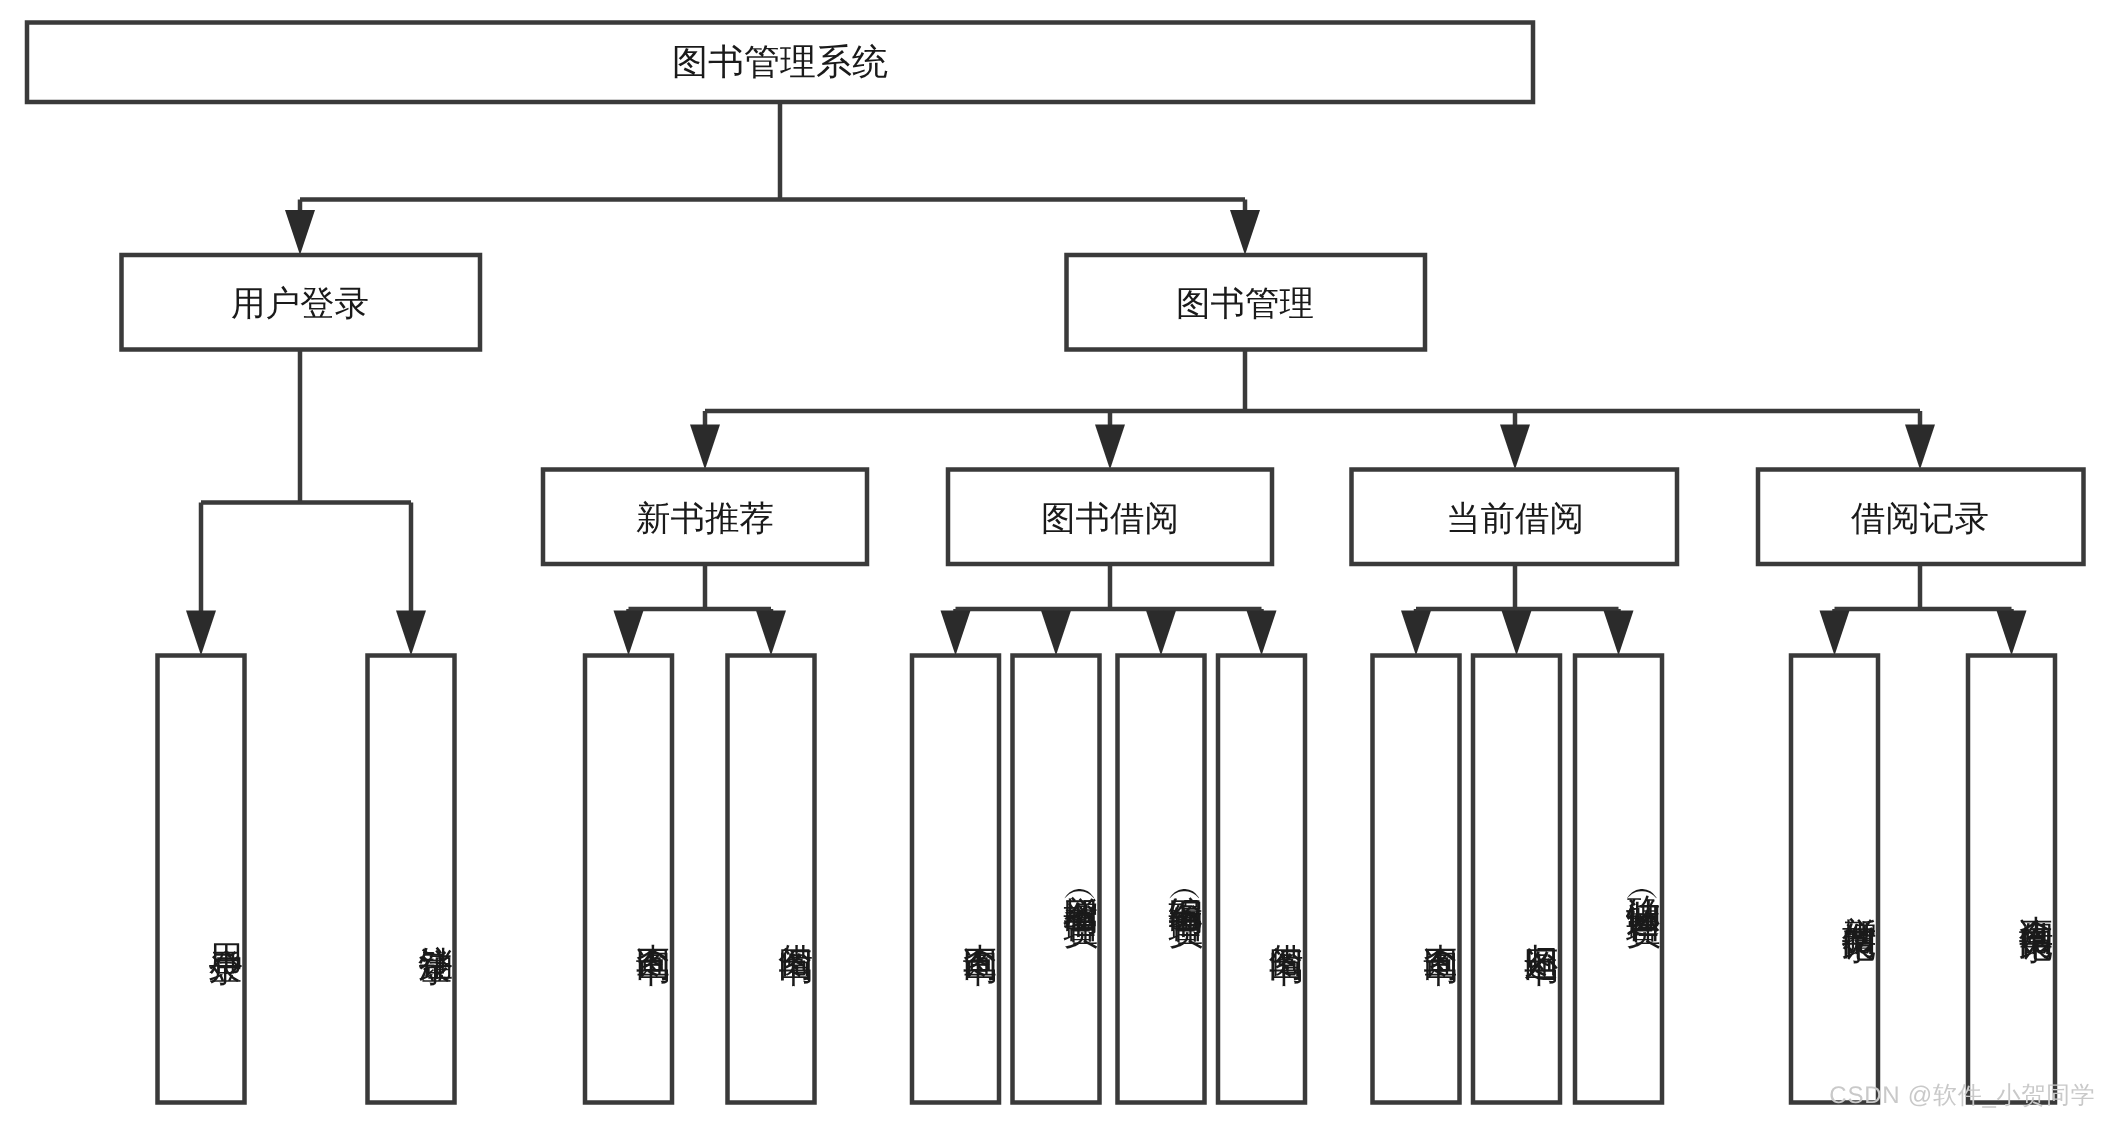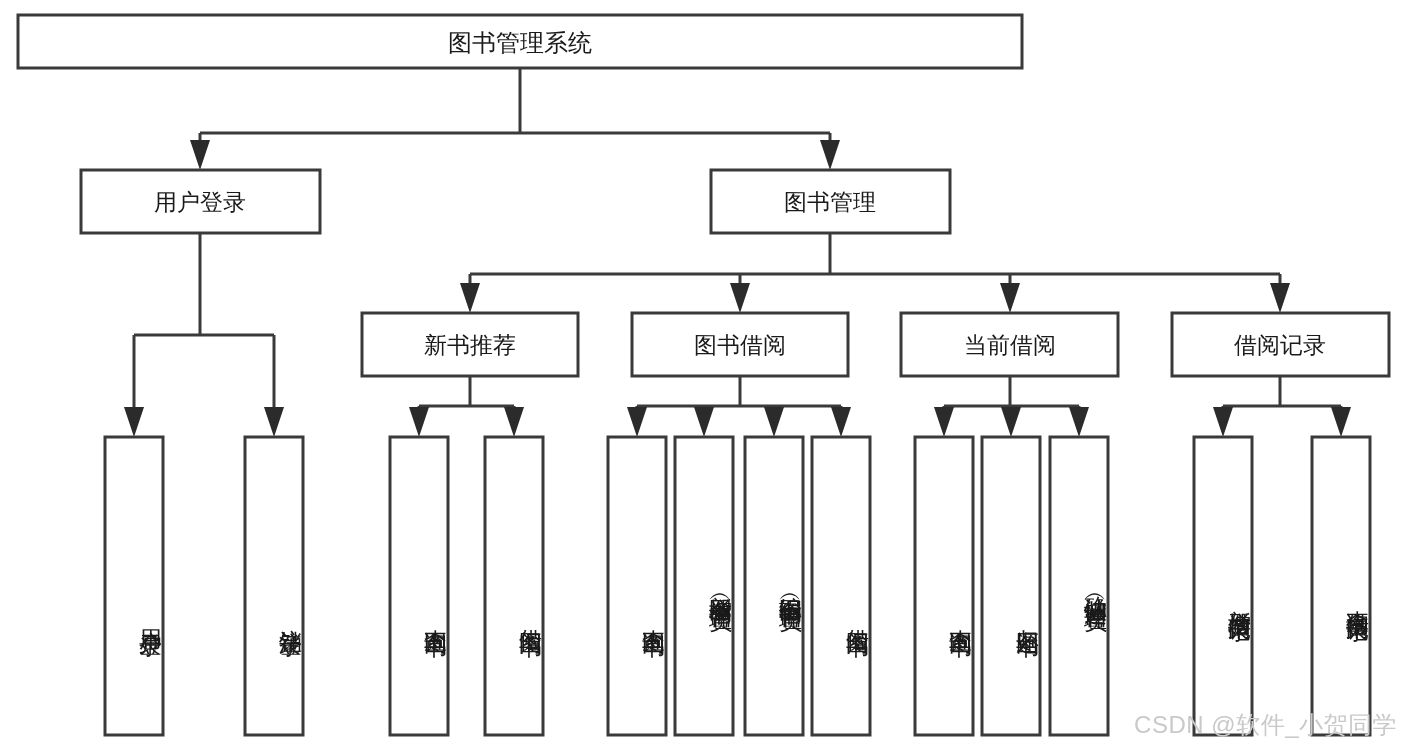--- a/index.html
+++ b/index.html
@@ -69,21 +69,21 @@
     align-items: flex-start;
     justify-content: center;
     white-space: nowrap;
     pointer-events: none;
   }
   .watermark {
     position: absolute;
     right: 8px;
     bottom: 6px;
     font-family: "Liberation Sans", "DejaVu Sans", sans-serif;
-    font-size: 24px;
+    font-size: 16px;
     color: #c9c9c9;
     white-space: nowrap;
     letter-spacing: 0.5px;
   }
 </style>
 </head>
 <body>
 
 <div id="diagram-root">
 

